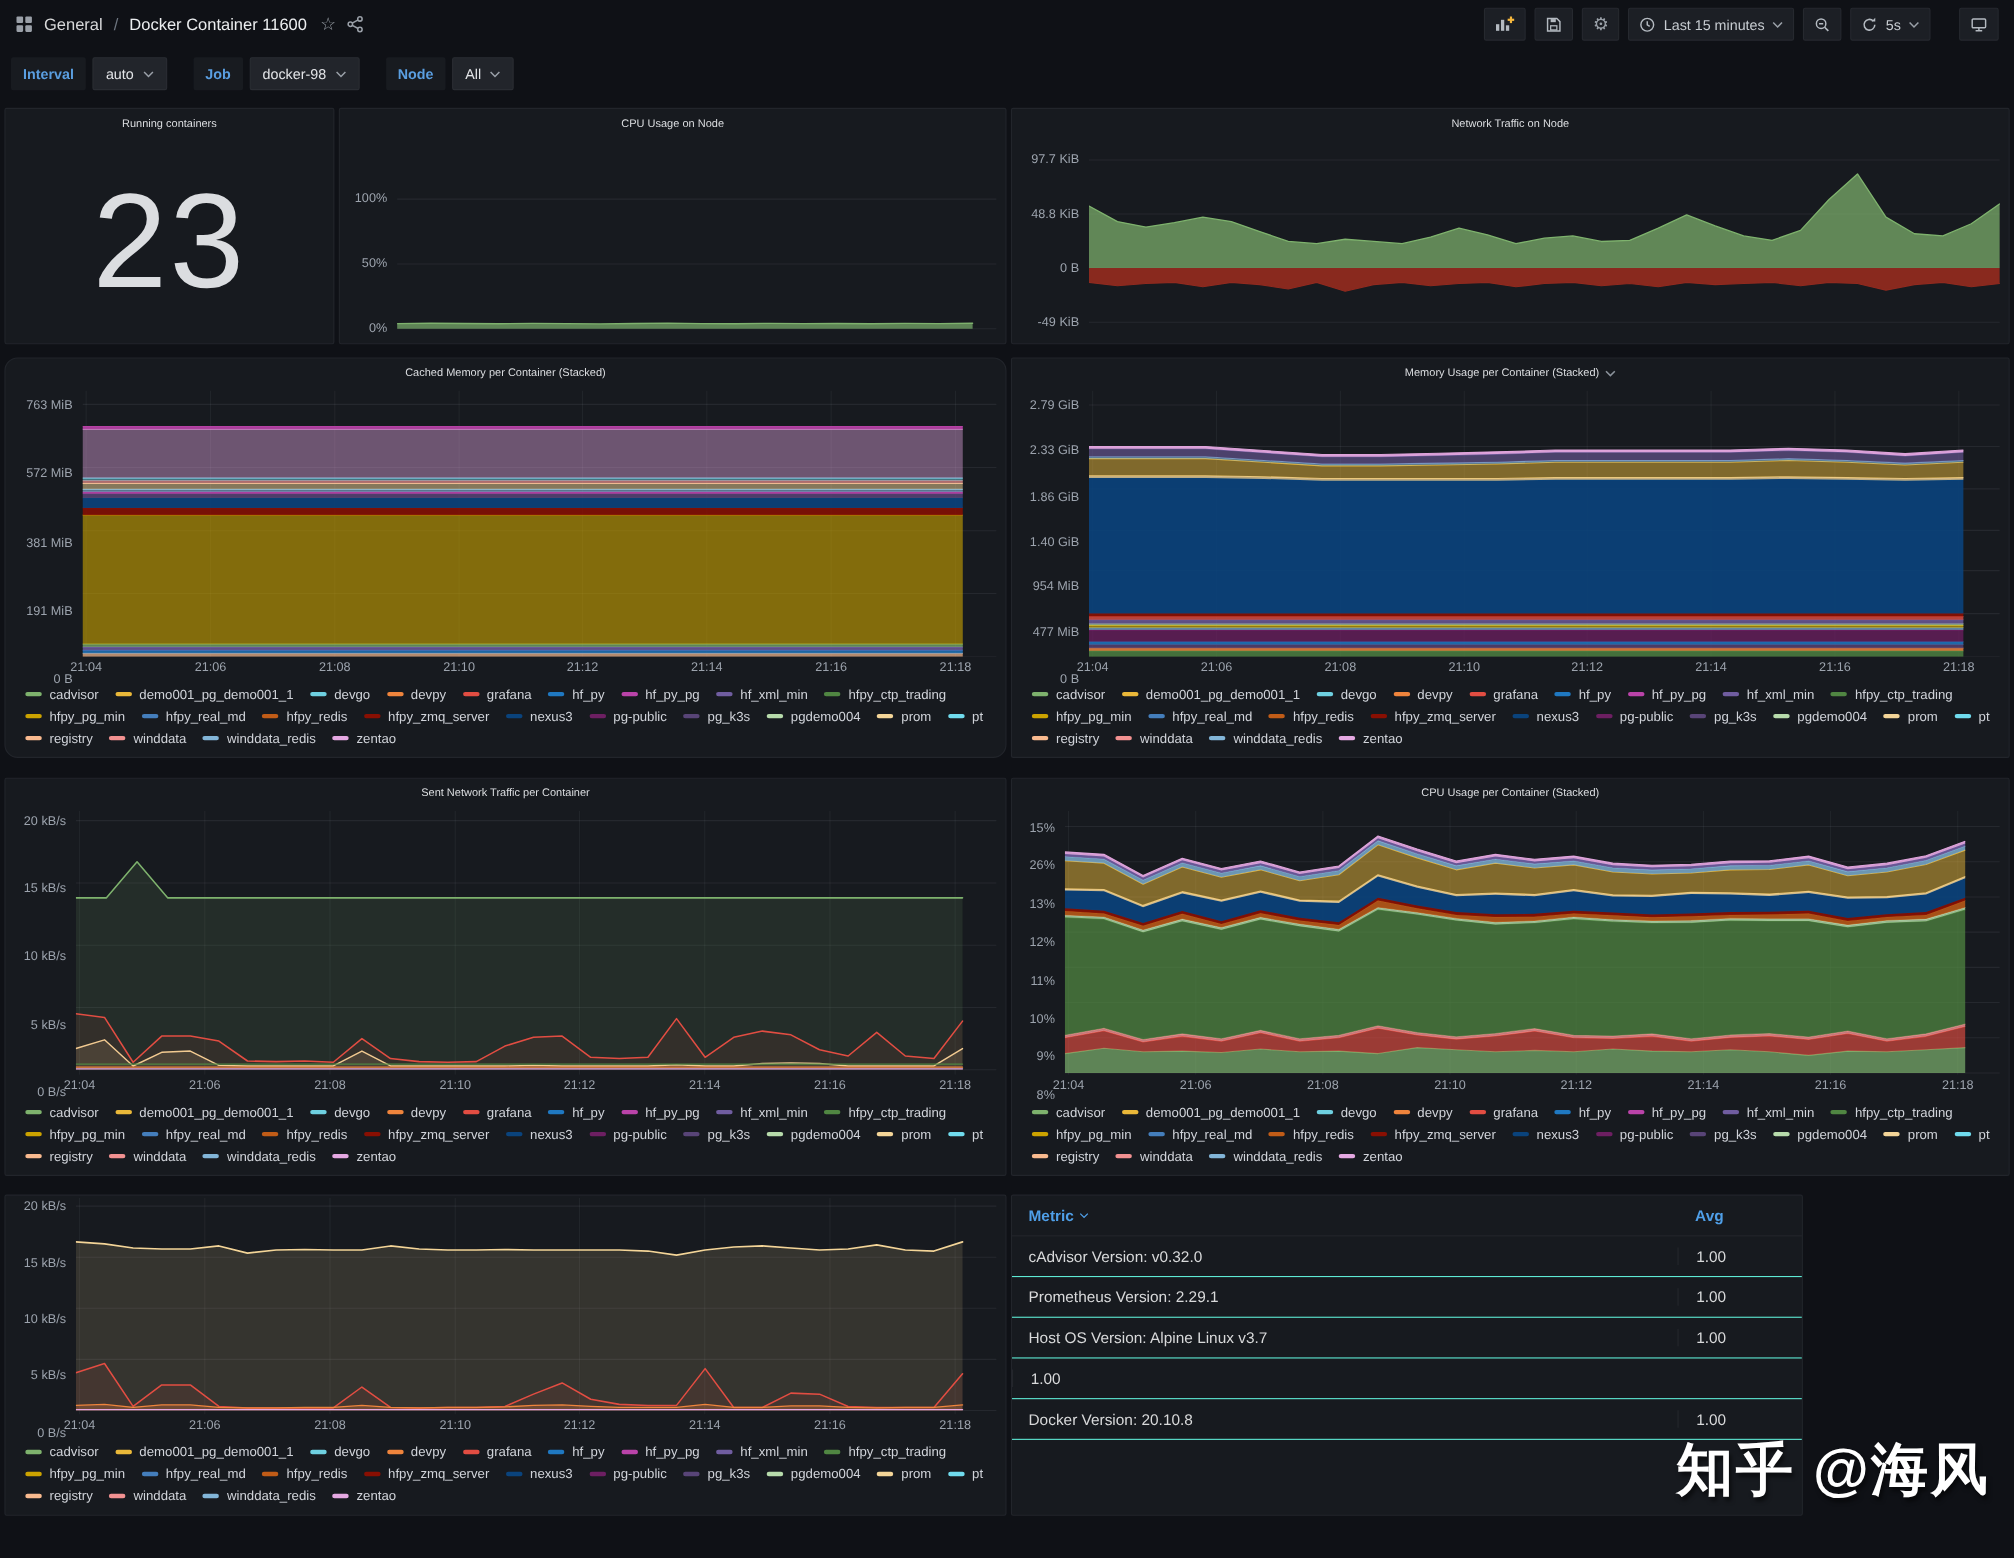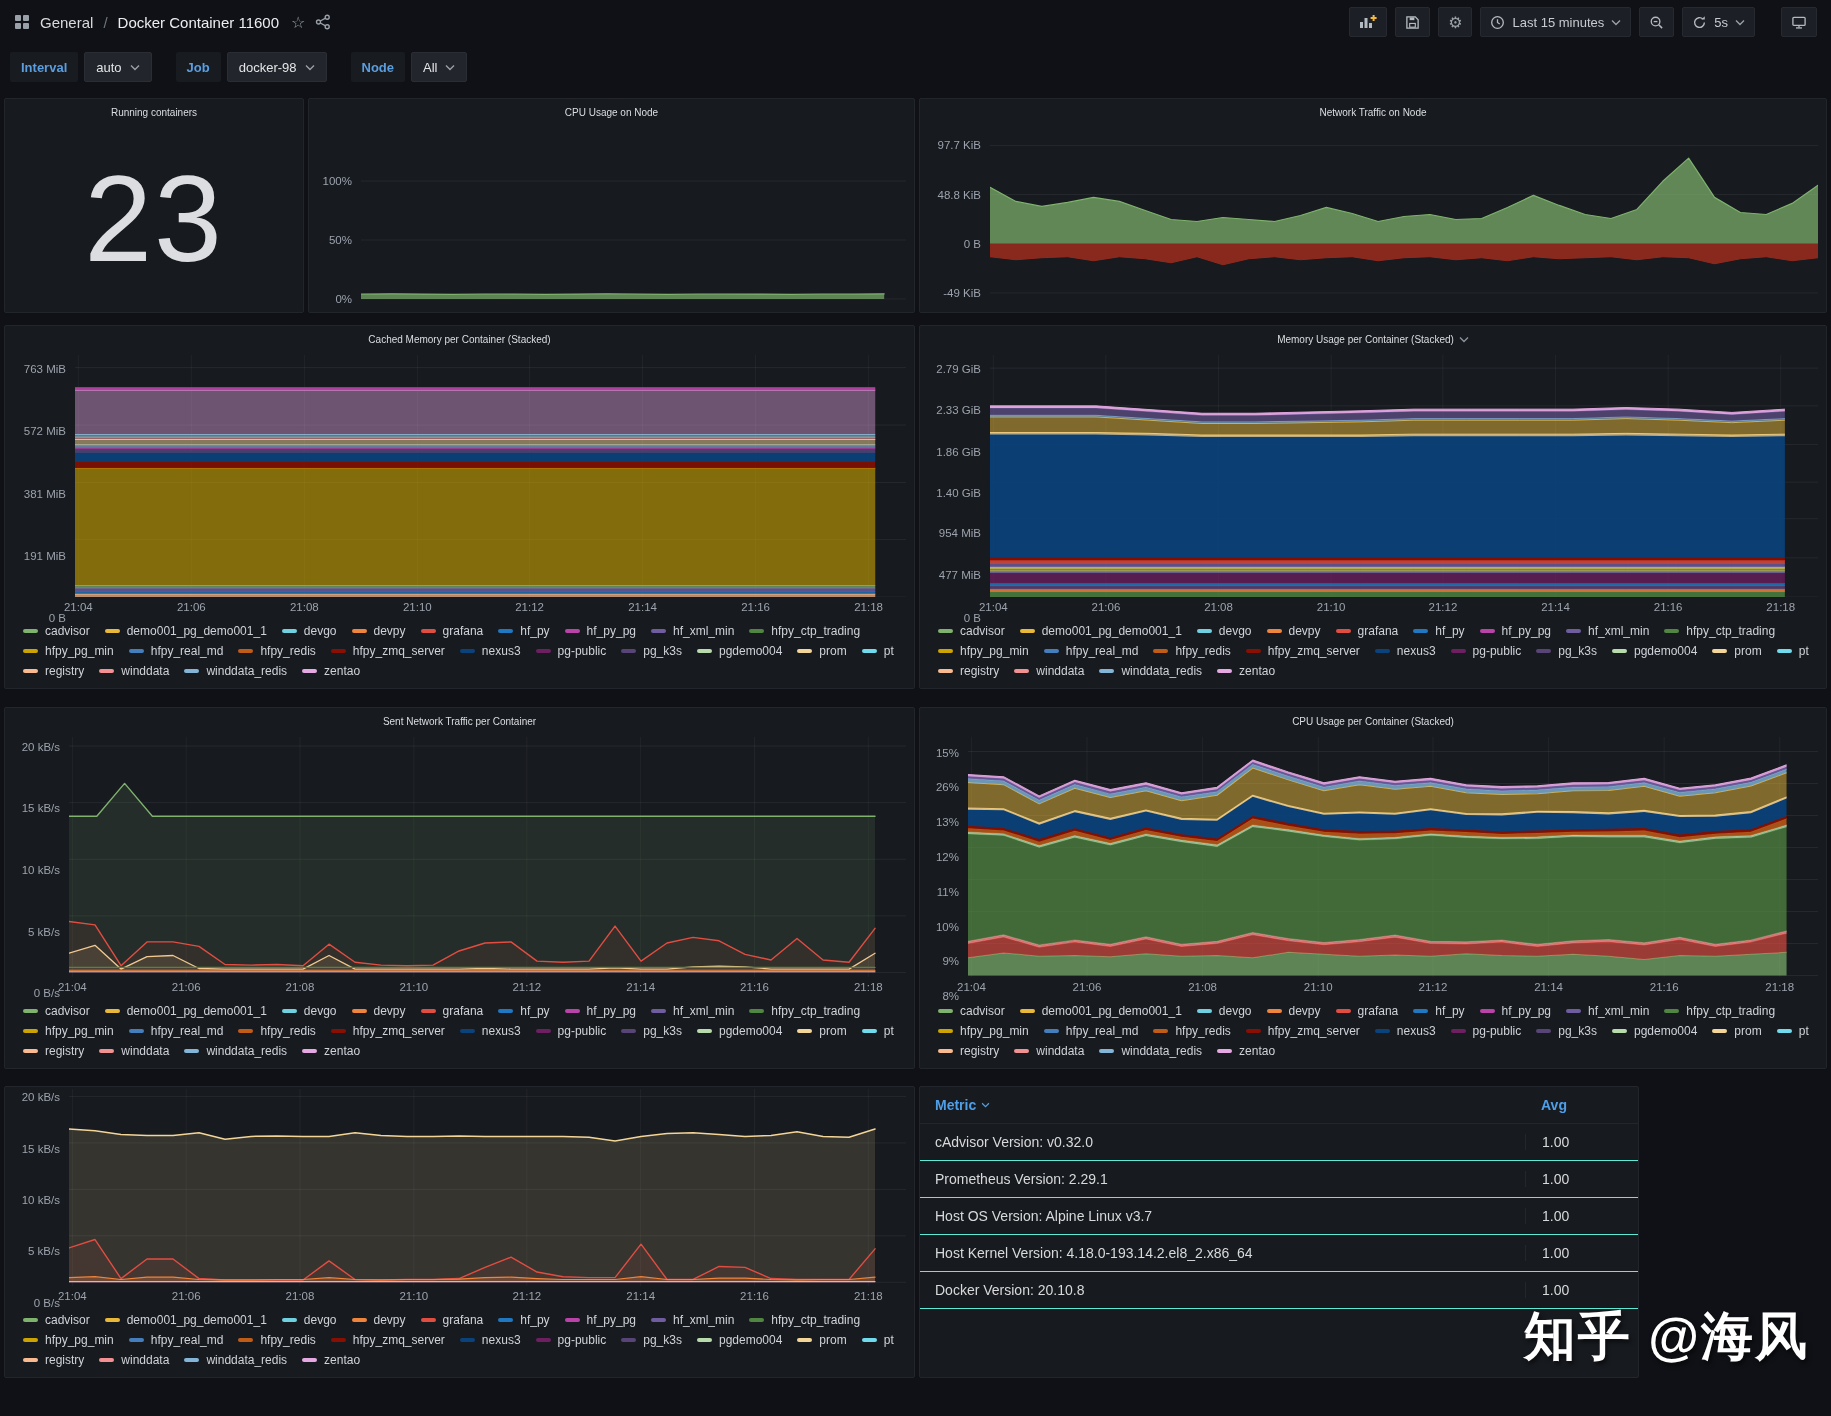--- a/index.html
+++ b/index.html
@@ -259,21 +259,21 @@
               <polygon points="0,100 31.25,123.72881355932202 62.5,132.20338983050848 93.75,125.42372881355932 125,116.94915254237289 156.25,123.72881355932202 187.5,138.98305084745763 218.75,154.23728813559322 250,157.62711864406782 281.25,150.84745762711864 312.5,154.23728813559322 343.75,157.62711864406782 375,147.45762711864407 406.25,133.89830508474577 437.5,144.0677966101695 468.75,157.62711864406782 500,149.15254237288136 531.25,145.76271186440678 562.5,154.23728813559322 593.75,152.54237288135593 625,133.89830508474577 656.25,113.55932203389831 687.5,130.50847457627117 718.75,145.76271186440678 750,152.54237288135593 781.25,137.28813559322035 812.5,89.83050847457628 843.75,50.847457627118644 875,116.94915254237289 906.25,142.3728813559322 937.5,145.76271186440678 968.75,127.11864406779661 1000,96.61016949152541  1000,194.91525423728814 0,194.91525423728814" fill="#7EB26D" fill-opacity="0.72"></polygon>
               <polyline points="0,100 31.25,123.72881355932202 62.5,132.20338983050848 93.75,125.42372881355932 125,116.94915254237289 156.25,123.72881355932202 187.5,138.98305084745763 218.75,154.23728813559322 250,157.62711864406782 281.25,150.84745762711864 312.5,154.23728813559322 343.75,157.62711864406782 375,147.45762711864407 406.25,133.89830508474577 437.5,144.0677966101695 468.75,157.62711864406782 500,149.15254237288136 531.25,145.76271186440678 562.5,154.23728813559322 593.75,152.54237288135593 625,133.89830508474577 656.25,113.55932203389831 687.5,130.50847457627117 718.75,145.76271186440678 750,152.54237288135593 781.25,137.28813559322035 812.5,89.83050847457628 843.75,50.847457627118644 875,116.94915254237289 906.25,142.3728813559322 937.5,145.76271186440678 968.75,127.11864406779661 1000,96.61016949152541" fill="none" stroke="#7EB26D" stroke-width="1.2" vector-effect="non-scaling-stroke" stroke-linejoin="round" stroke-linecap="round"></polyline>
               <polygon points="0,216.94915254237287 31.25,222.03389830508473 62.5,218.64406779661016 93.75,216.94915254237287 125,223.72881355932205 156.25,216.94915254237287 187.5,220.33898305084745 218.75,227.11864406779662 250,216.94915254237287 281.25,230.5084745762712 312.5,220.33898305084745 343.75,216.94915254237287 375,222.03389830508473 406.25,218.64406779661016 437.5,216.94915254237287 468.75,223.72881355932205 500,218.64406779661016 531.25,216.94915254237287 562.5,222.03389830508473 593.75,218.64406779661016 625,223.72881355932205 656.25,216.94915254237287 687.5,220.33898305084745 718.75,218.64406779661016 750,216.94915254237287 781.25,222.03389830508473 812.5,216.94915254237287 843.75,218.64406779661016 875,228.81355932203388 906.25,220.33898305084745 937.5,216.94915254237287 968.75,223.72881355932205 1000,218.64406779661016  1000,194.91525423728814 0,194.91525423728814" fill="#8F2A1F" fill-opacity="0.95"></polygon>
               <polyline points="0,216.94915254237287 31.25,222.03389830508473 62.5,218.64406779661016 93.75,216.94915254237287 125,223.72881355932205 156.25,216.94915254237287 187.5,220.33898305084745 218.75,227.11864406779662 250,216.94915254237287 281.25,230.5084745762712 312.5,220.33898305084745 343.75,216.94915254237287 375,222.03389830508473 406.25,218.64406779661016 437.5,216.94915254237287 468.75,223.72881355932205 500,218.64406779661016 531.25,216.94915254237287 562.5,222.03389830508473 593.75,218.64406779661016 625,223.72881355932205 656.25,216.94915254237287 687.5,220.33898305084745 718.75,218.64406779661016 750,216.94915254237287 781.25,222.03389830508473 812.5,216.94915254237287 843.75,218.64406779661016 875,228.81355932203388 906.25,220.33898305084745 937.5,216.94915254237287 968.75,223.72881355932205 1000,218.64406779661016" fill="none" stroke="#8F2A1F" stroke-width="1" vector-effect="non-scaling-stroke" stroke-linejoin="round" stroke-linecap="round"></polyline>
             </svg>
           </div>
         </div>
     </div>
   </section>
 
-  <section class="panel" style="left:4px;top:325px;width:911px;height:364px;">
+  <section class="panel" style="left:4px;top:325px;width:911px;height:364px;border-radius:12px;">
     <div class="p-header">
         <span class="p-title">Cached Memory per Container (Stacked)</span>
       </div>
     <div class="p-body">
       <div class="chart has-x">
           <div class="yaxis" style="width: 66px;">
             <div class="ytick" style="top: 5.21739%;">763 MiB</div>
             <div class="ytick" style="top: 28.9441%;">572 MiB</div>
             <div class="ytick" style="top: 52.6708%;">381 MiB</div>
             <div class="ytick" style="top: 76.2733%;">191 MiB</div>
@@ -1089,21 +1089,20 @@
         </div>
         <div class="mt-row">
           <div class="m">Prometheus Version: 2.29.1</div>
           <div class="a">1.00</div>
         </div>
         <div class="mt-row">
           <div class="m">Host OS Version: Alpine Linux v3.7</div>
           <div class="a">1.00</div>
         </div>
         <div class="mt-row">
-          <div class="m">Host Kernel Version: 4.18.0-193.14.2.el8_2.x86_64</div>
           <div class="a">1.00</div>
         </div>
         <div class="mt-row">
           <div class="m">Docker Version: 20.10.8</div>
           <div class="a">1.00</div>
         </div>
       </div>
   </section>
 
   <div class="watermark">知乎 @海风</div>

